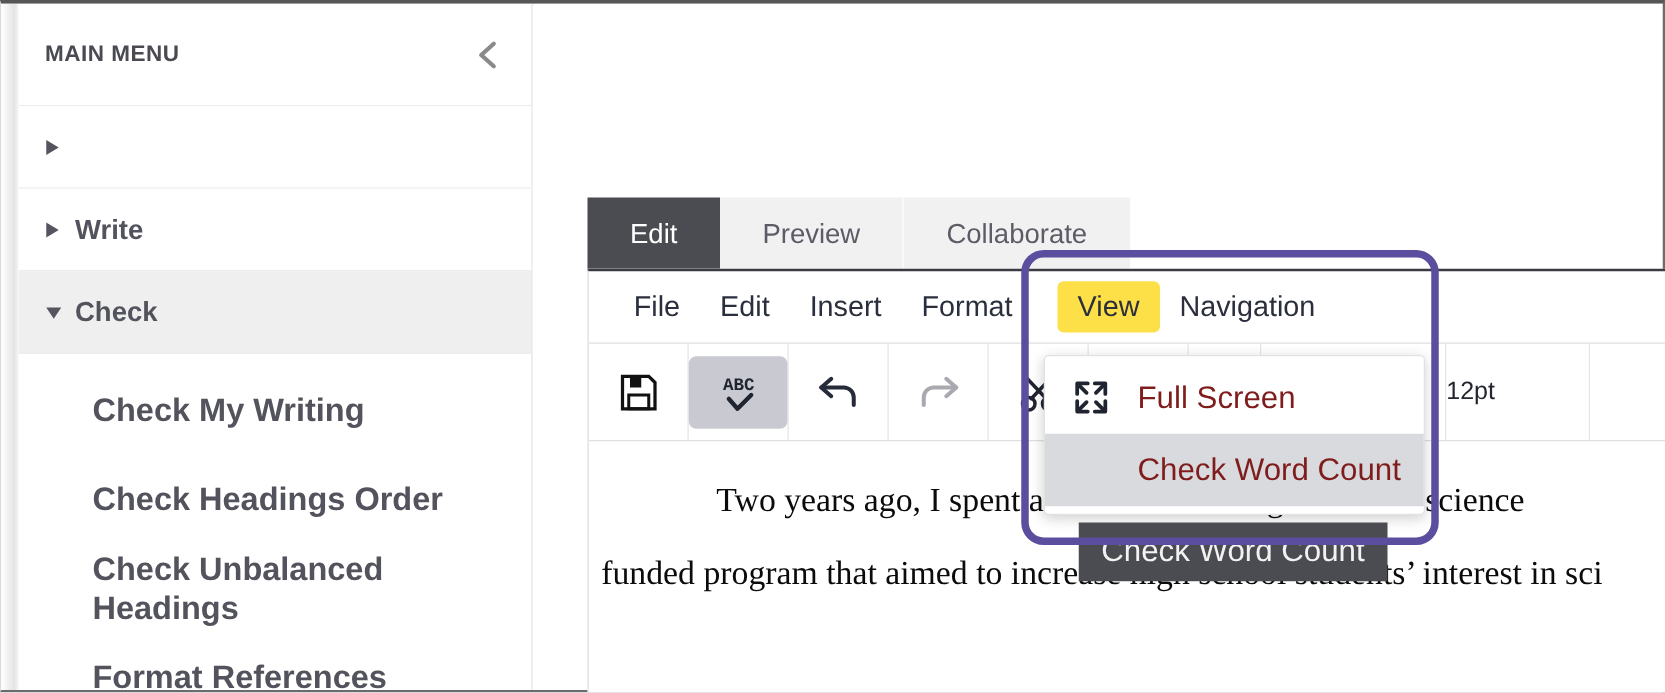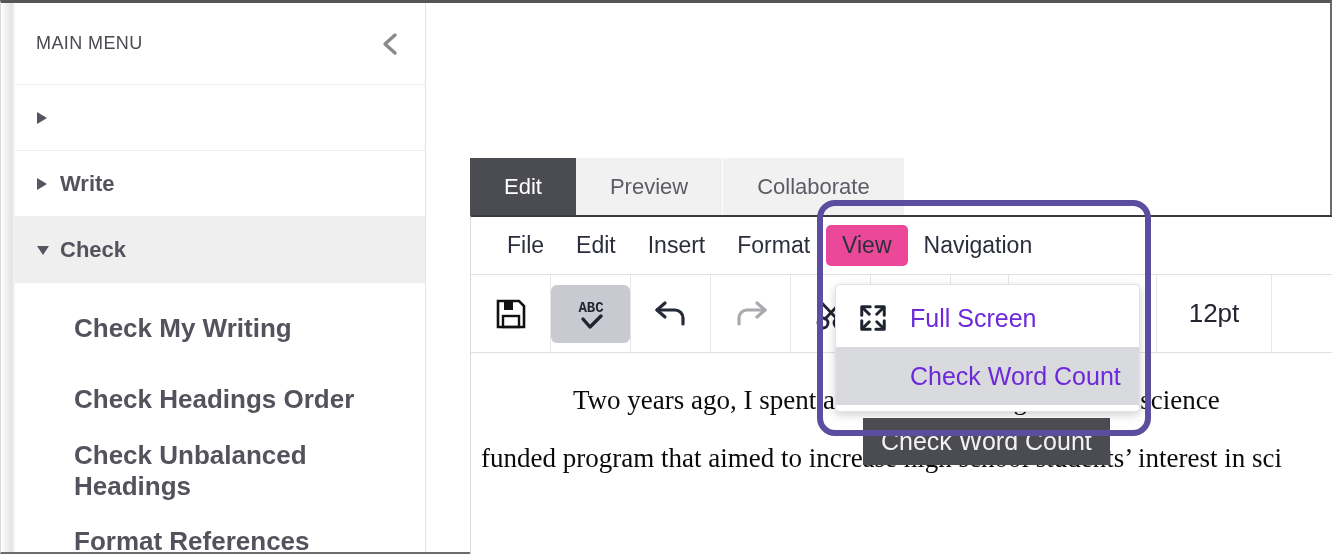--- a/index.html
+++ b/index.html
@@ -32,21 +32,21 @@
     background: #ffffff;
     border-right: 1px solid #e3e3e3;
   }
   .sidebar-head {
     height: 82px;
     display: flex; align-items: center; justify-content: space-between;
     padding: 0 24px 0 21px;
     border-bottom: 1px solid #ececec;
   }
   .sidebar-head-title {
-    font-size: 18px; font-weight: normal; color: #4a4a52;
+    font-size: 18px; font-weight: bold; color: #4a4a52;
     letter-spacing: 0.4px;
   }
   .collapse-icon { color: #8a8a8a; display: flex; align-items: center; cursor: pointer; }
 
   .nav-group {
     height: 66px;
     display: flex; align-items: center;
     padding-left: 21px;
     border-bottom: 1px solid #ececec;
     cursor: pointer;
@@ -116,21 +116,21 @@
     border-bottom: 1px solid #e0e0e0;
     position: relative;
   }
   .menu-item {
     font-size: 23px; color: #2b2f3d;
     padding: 7px 16px;
     border-radius: 5px;
     cursor: pointer;
     white-space: nowrap;
   }
-  .menu-item.open { background: #ec4899; }
+  .menu-item.open { background: #fde047; margin-left: 20px; }
 
   
   .toolbar {
     height: 78px;
     display: flex; align-items: stretch;
     border-bottom: 1px solid #e0e0e0;
   }
   .tb-cell {
     display: flex; align-items: center; justify-content: center;
     border-right: 1px solid #e6e6e6;
@@ -146,23 +146,23 @@
   .tb-font {
     display: flex; align-items: center; gap: 18px;
     padding: 0 22px;
     width: 148px;
     justify-content: flex-end;
     font-size: 24px; color: #2b2f3d;
     border-right: 1px solid #e6e6e6;
     cursor: pointer;
   }
   .tb-size {
-    display: flex; align-items: center; justify-content: center;
+    display: flex; align-items: center; justify-content: flex-start;
     width: 115px;
-    font-size: 26px; color: #23252f;
+    font-size: 20px; color: #23252f;
     border-right: 1px solid #e6e6e6;
     cursor: pointer;
   }
 
   
   .doc {
     padding: 18px 0 0 10px;
     font-family: "Liberation Serif", serif;
     font-size: 27px;
     color: #0b0b0b;
@@ -181,21 +181,21 @@
     border: 1px solid #e2e2e2;
     border-radius: 4px;
     box-shadow: 0 3px 10px rgba(0,0,0,0.18);
     padding: 4px 0 6px 0;
     z-index: 40;
   }
   .dd-item {
     height: 58px;
     display: flex; align-items: center;
     padding-left: 22px;
-    font-size: 25px; color: #6d28d9;
+    font-size: 25px; color: #7f1d1d;
     cursor: pointer;
   }
   .dd-item.hl { background: #d9dade; }
   .dd-icon { width: 52px; display: flex; align-items: center; }
   .dd-label.indent-lbl { padding-left: 52px; }
 
   
   .tooltip {
     position: absolute;
     left: 862px; top: 415px;

